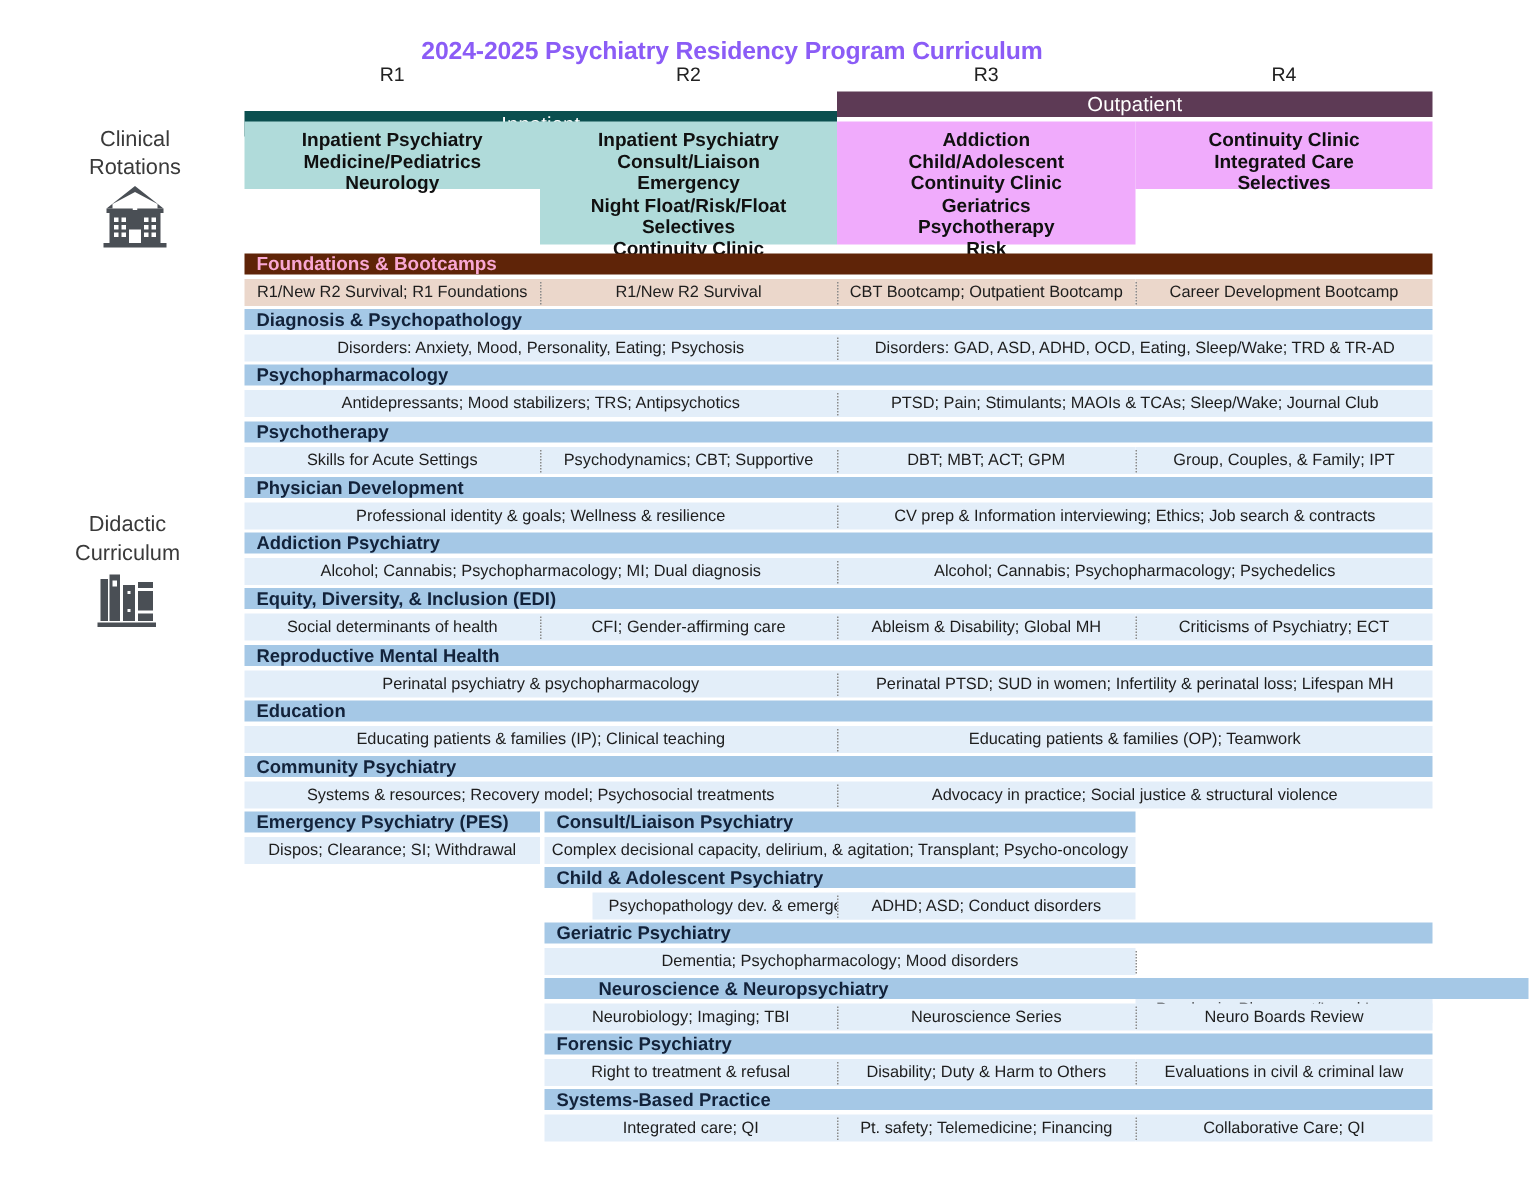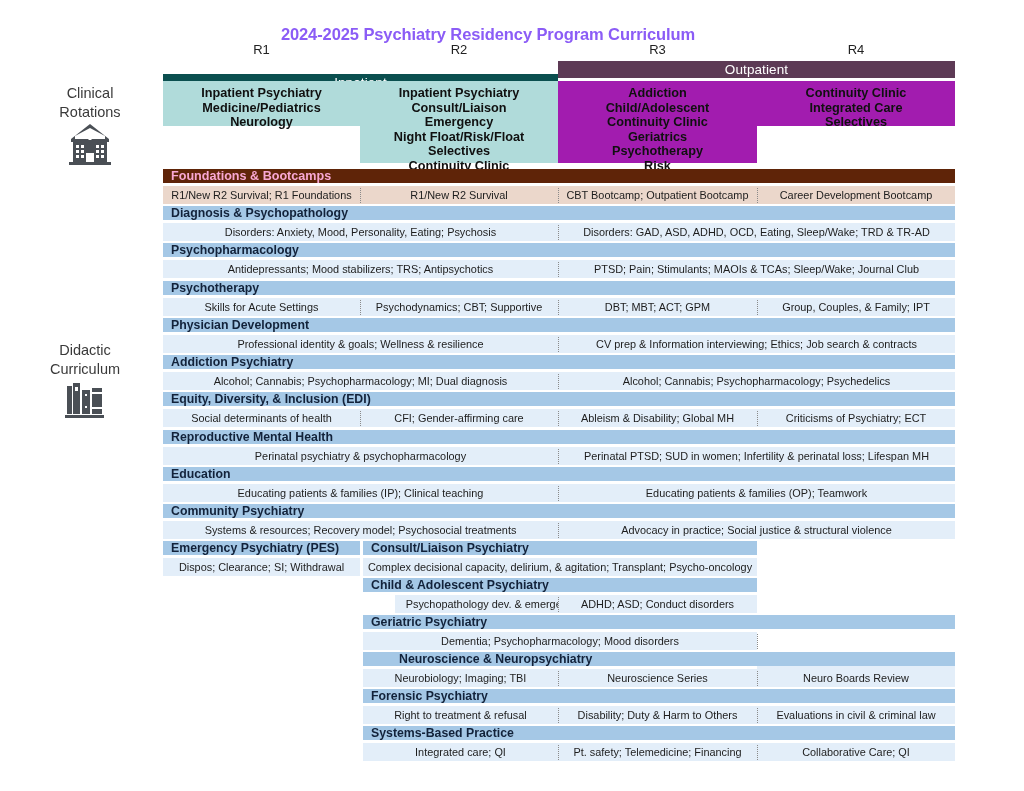--- a/index.html
+++ b/index.html
@@ -41,21 +41,21 @@
   }
   .band.inp{background:#0b4f4f;}
   .band.out{background:#5d3a55;}
 
   
   .rotcell{
     font-size:12.7px;font-weight:bold;text-align:center;color:#101010;
     line-height:14.6px;padding-top:5px;
   }
   .rot-teal{background:#b0dbda;}
-  .rot-purp{background:#a21caf;}
+  .rot-purp{background:#f0abfc;}
 
   
   .d-hdr{
     font-size:12.3px;font-weight:bold;color:#12223a;
     line-height:14px;height:14px;padding-left:8px;
     box-sizing:border-box;white-space:nowrap;overflow:hidden;
   }
   .d-hdr.blue{background:#a5c8e6;}
   .d-hdr.brown{background:#5f2408;color:#f9a8d4;font-size:12.6px;}
 
@@ -224,21 +224,21 @@
       <div class="blk d-hdr blue" style="left: 363px; top: 541px; width: 394px;">Consult/Liaison Psychiatry</div>
       <div class="blk d-cell lt" style="left: 363px; top: 558px; width: 394px;">Complex decisional capacity, delirium, &amp; agitation; Transplant; Psycho-oncology</div>
       <div class="blk d-hdr blue" style="left: 363px; top: 578px; width: 394px;">Child &amp; Adolescent Psychiatry</div>
       <div class="blk d-cell lt" style="left: 363px; top: 595px; width: 195px; margin-left: 32px;">Psychopathology dev. &amp; emergence</div>
       <div class="blk d-cell lt" style="left: 558px; top: 595px; width: 199px;">ADHD; ASD; Conduct disorders</div>
       <div class="vdiv" style="left: 558px; top: 597px; height: 15px;"></div>
       <div class="blk d-hdr blue" style="left: 363px; top: 615px; width: 592px;">Geriatric Psychiatry</div>
       <div class="blk d-cell lt" style="left: 363px; top: 632px; width: 394px;">Dementia; Psychopharmacology; Mood disorders</div>
       <div class="blk d-cell lt" style="left: 757px; top: 664px; width: 198px;">Psychosis; Placement/Legal Issues</div>
       <div class="vdiv" style="left: 757px; top: 634px; height: 15px;"></div>
-      <div class="blk d-hdr blue" style="left: 363px; top: 652px; width: 592px; padding-left: 36px;">Neuroscience &amp; Neuropsychiatry</div>
+      <div class="blk d-hdr blue" style="left: 363px; top: 652px; width: 656px; padding-left: 36px;">Neuroscience &amp; Neuropsychiatry</div>
       <div class="blk d-cell lt" style="left: 363px; top: 669px; width: 195px;">Neurobiology; Imaging; TBI</div>
       <div class="blk d-cell lt" style="left: 558px; top: 669px; width: 199px;">Neuroscience Series</div>
       <div class="vdiv" style="left: 558px; top: 671px; height: 15px;"></div>
       <div class="blk d-cell lt" style="left: 757px; top: 669px; width: 198px;">Neuro Boards Review</div>
       <div class="vdiv" style="left: 757px; top: 671px; height: 15px;"></div>
       <div class="blk d-hdr blue" style="left: 363px; top: 689px; width: 592px;">Forensic Psychiatry</div>
       <div class="blk d-cell lt" style="left: 363px; top: 706px; width: 195px;">Right to treatment &amp; refusal</div>
       <div class="blk d-cell lt" style="left: 558px; top: 706px; width: 199px;">Disability; Duty &amp; Harm to Others</div>
       <div class="vdiv" style="left: 558px; top: 708px; height: 15px;"></div>
       <div class="blk d-cell lt" style="left: 757px; top: 706px; width: 198px;">Evaluations in civil &amp; criminal law</div>

